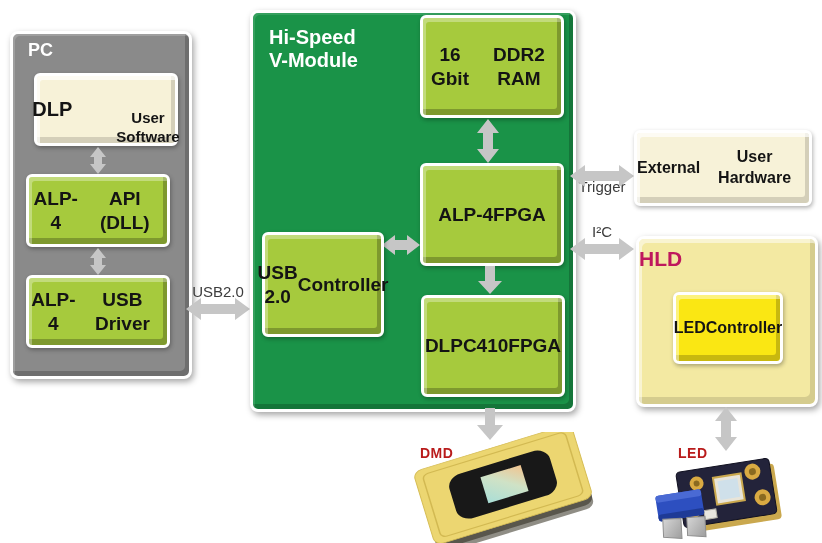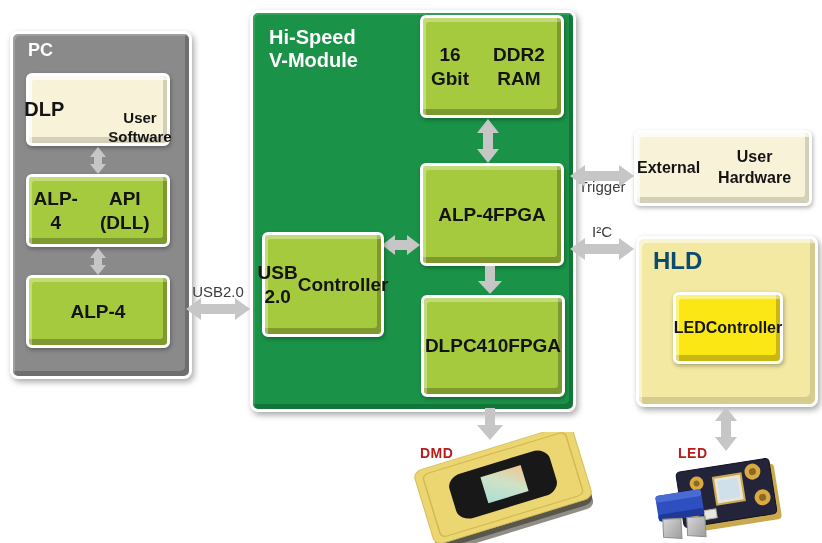--- a/index.html
+++ b/index.html
@@ -20,21 +20,21 @@
     background:var(--module-green,#1a9348);
     box-shadow:inset 2px 2px 0 rgba(255,255,255,.12), inset -4px -5px 0 rgba(0,0,0,.2), 2px 3px 6px rgba(0,0,0,.35);
   }
   .panel.paleyellow{
     background:var(--hld-yellow,#f3e9a2);
     box-shadow:inset 3px 4px 0 rgba(255,255,255,.5), inset -5px -7px 0 rgba(0,0,0,.12), 2px 3px 6px rgba(0,0,0,.35);
   }
   .panel-title{position:absolute;font-weight:bold;white-space:pre;}
   .pc-title{left:15px;top:6px;font-size:18px;color:#fff;}
   .module-title{left:16px;top:13px;font-size:20px;line-height:1.15;color:#fff;}
-  .hld-title{left:14px;top:8px;font-size:24px;color:#0c4a6e;}
+  .hld-title{left:0;top:8px;font-size:21px;color:#be185d;}
 
   
   .chip{
     position:absolute;border:3px solid #fff;border-radius:6px;
     display:flex;align-items:center;justify-content:center;
     text-align:center;font-weight:bold;color:#141414;
     box-shadow:1px 2px 4px rgba(0,0,0,.3);
   }
   .chip .line{font-size:19px;line-height:1.22;}
   .chip.lgreen{
@@ -64,40 +64,41 @@
   .img{position:absolute;}
 </style>
 </head>
 <body>
 
 <div class="canvas">
 
   <div class="panel gray" style="left:10px;top:31px;width:176px;height:342px;">
     <div class="panel-title pc-title">PC</div>
 
-    <div class="chip cream dlp" style="left:13px;top:39px;width:138px;height:67px;gap:44px;">
+    <div class="chip cream dlp" style="left:21px;top:39px;width:138px;height:67px;gap:44px;">
       <span class="line l1">DLP</span>
       <span class="line l2">User Software</span>
     </div>
 
     <svg class="arrow" style="left:76px;top:113px;" width="18" height="27" viewBox="0 0 18 27">
       <polygon points="9,0 17,10 13,10 13,17 17,17 9,27 1,17 5,17 5,10 1,10" fill="#c6c6c6"></polygon>
     </svg>
 
     <div class="chip lgreen" style="left:13px;top:140px;width:138px;height:67px;">
       <span class="line">ALP-4</span>
       <span class="line">API (DLL)</span>
     </div>
 
     <svg class="arrow" style="left:76px;top:214px;" width="18" height="27" viewBox="0 0 18 27">
       <polygon points="9,0 17,10 13,10 13,17 17,17 9,27 1,17 5,17 5,10 1,10" fill="#c6c6c6"></polygon>
     </svg>
 
     <div class="chip lgreen" style="left:13px;top:241px;width:138px;height:67px;">
       <span class="line">ALP-4</span>
+      <span class="line">USB Driver</span>
     </div>
   </div>
 
   <div class="conn-label" style="left:186px;top:283px;width:64px;">USB2.0</div>
   <svg class="arrow" style="left:186px;top:297px;" width="64" height="24" viewBox="0 0 64 24">
     <polygon points="0,12 15,1 15,7 49,7 49,1 64,12 49,23 49,17 15,17 15,23" fill="#c6c6c6"></polygon>
   </svg>
 
   <div class="panel green" style="left:250px;top:10px;width:320px;height:396px;">
     <div class="panel-title module-title"><span>Hi-Speed</span><br><span>V-Module</span></div>

